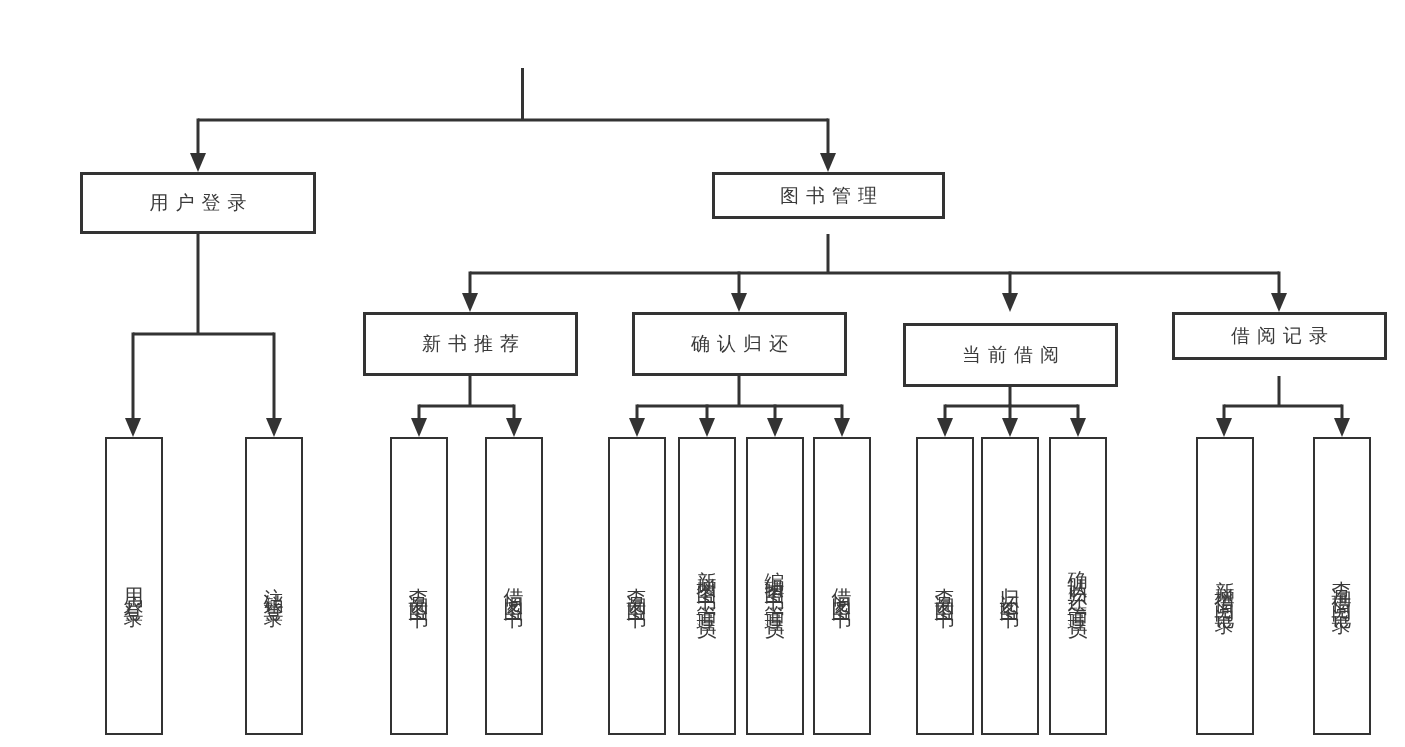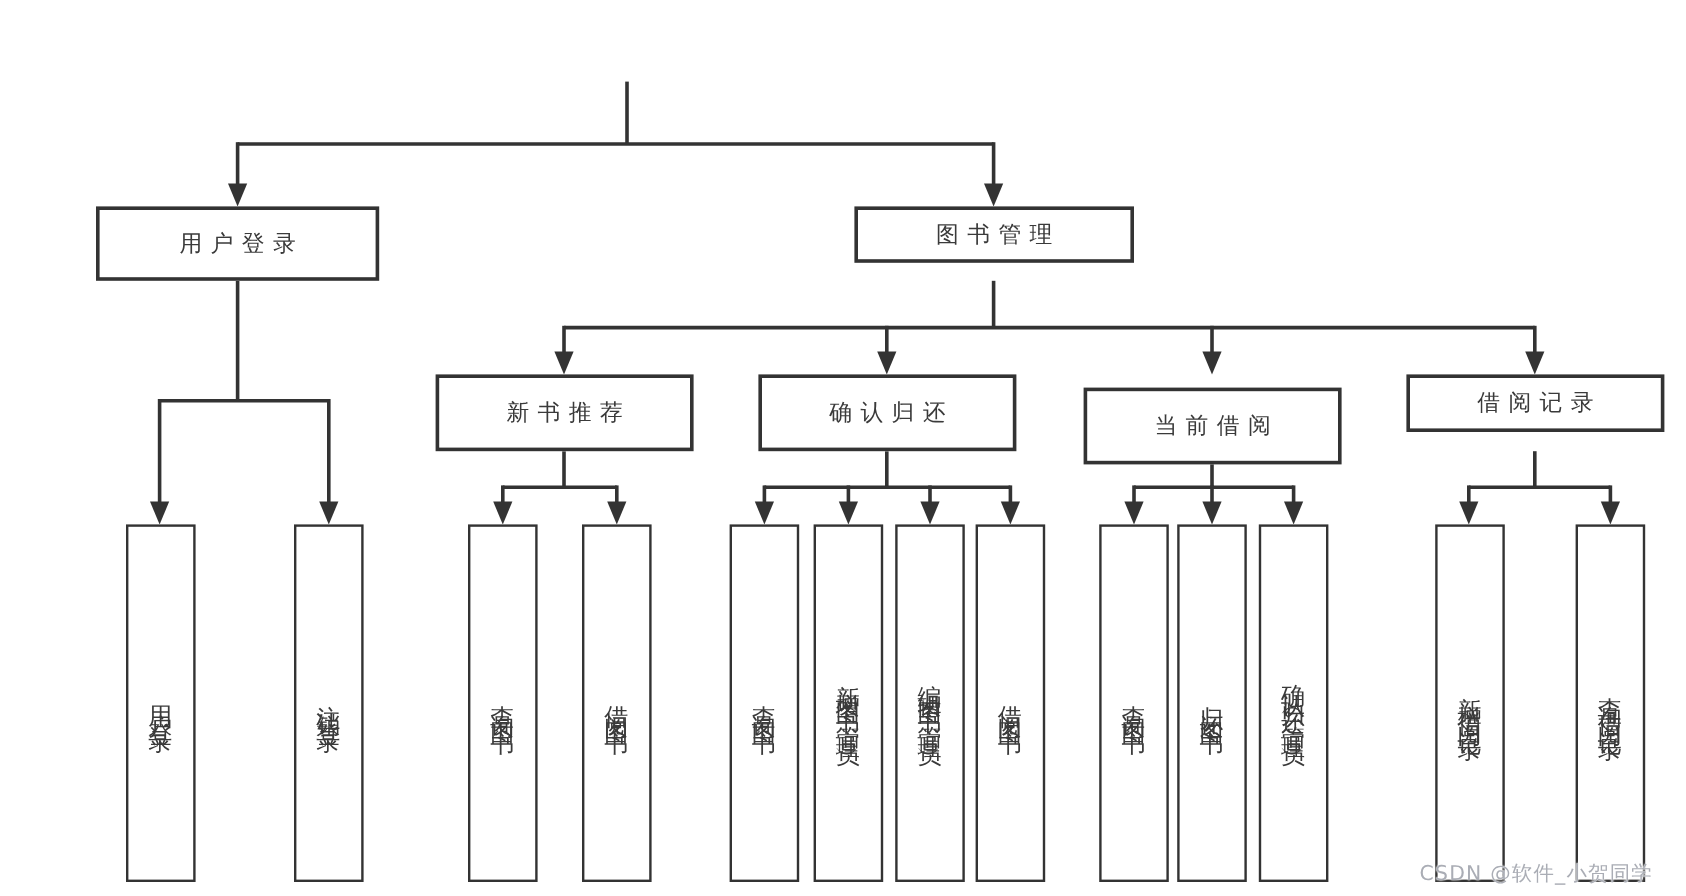--- a/index.html
+++ b/index.html
@@ -174,15 +174,14 @@
   <div class="node v" style="left:1049px;top:437px;width:58px;height:298px">
     <span>确认归还（管理员）</span>
   </div>
   <div class="node v" style="left:1196px;top:437px;width:58px;height:298px">
     <span>新增借阅记录</span>
   </div>
   <div class="node v" style="left:1313px;top:437px;width:58px;height:298px">
     <span>查询借阅记录</span>
   </div>
 
-  <div id="watermark">CSDN @软件_小贺同学</div>
 
 </div>
 
 </body></html>

